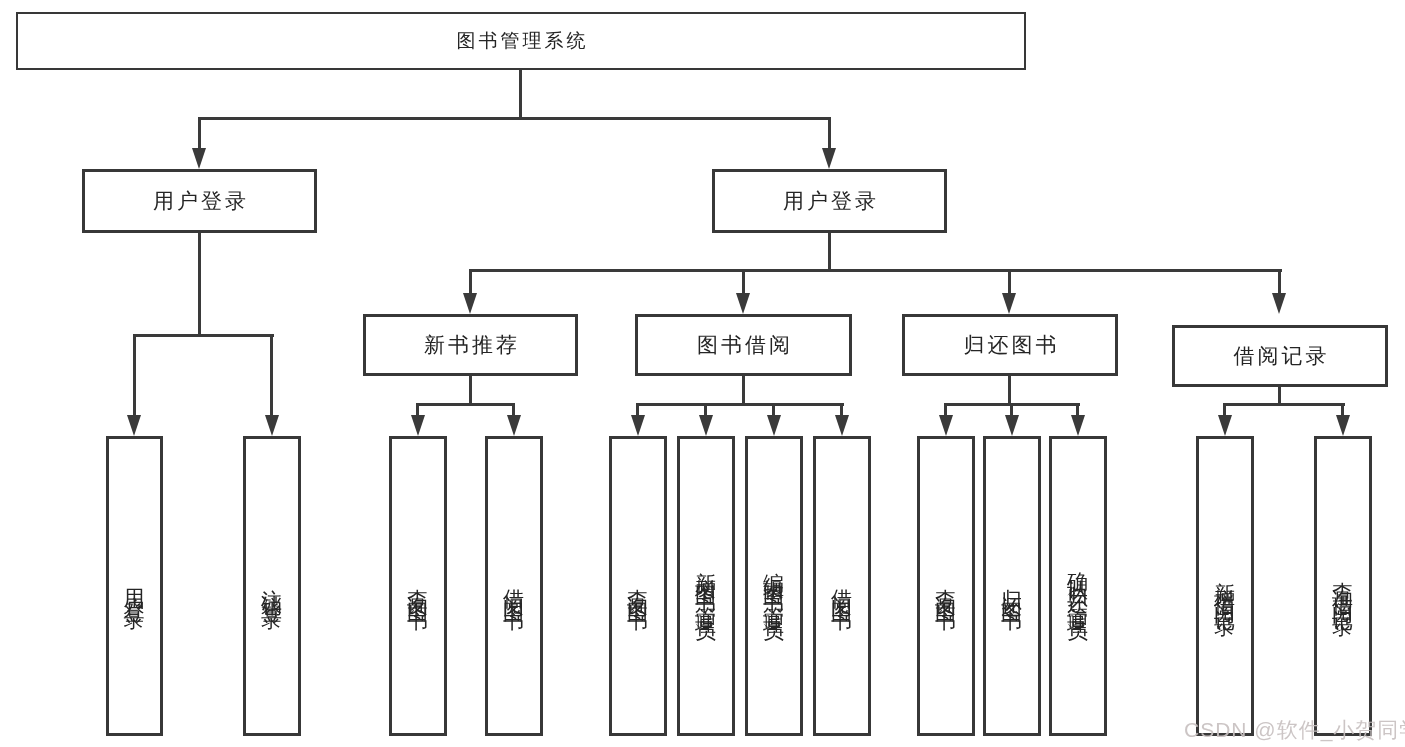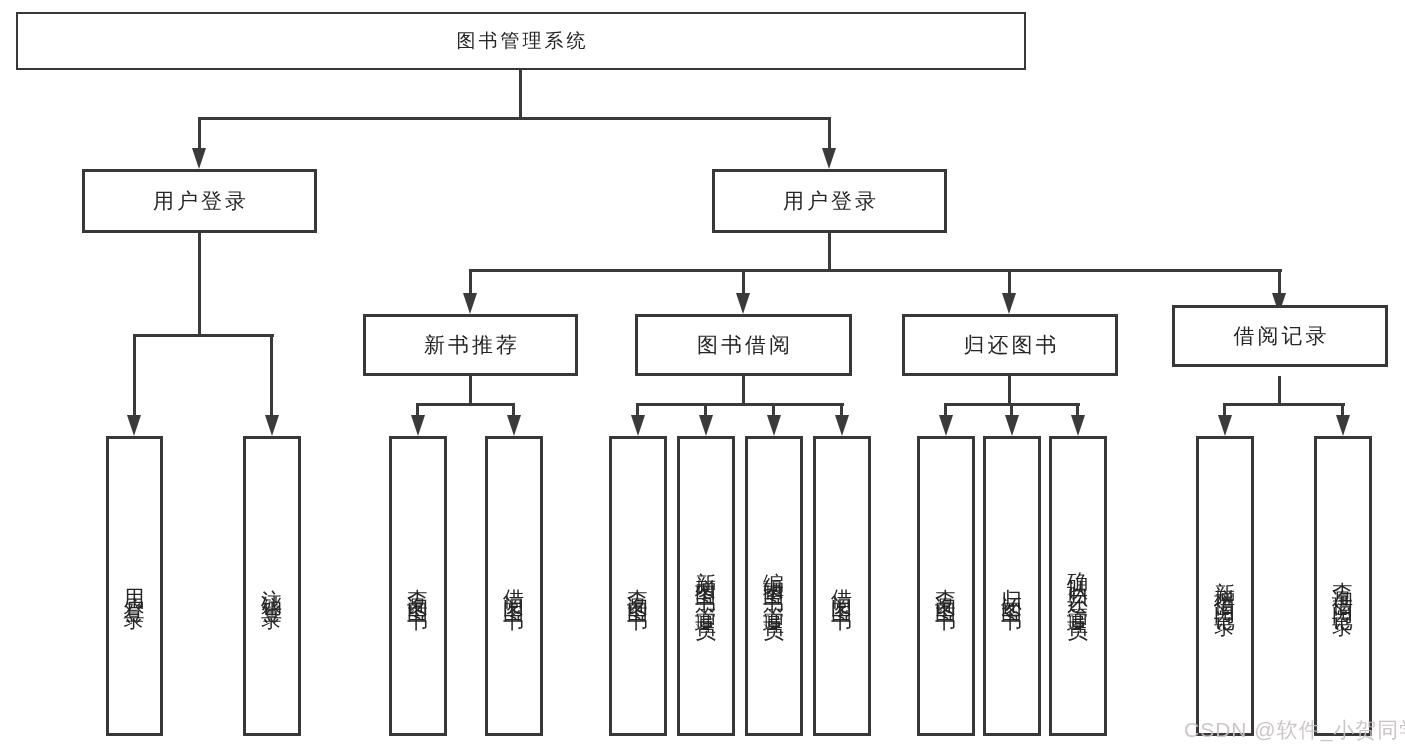--- a/index.html
+++ b/index.html
@@ -129,21 +129,21 @@
 
   <div class="box hbox" style="left:363px;top:314px;width:215px;height:62px">
     <span>新书推荐</span>
   </div>
   <div class="box hbox" style="left:635px;top:314px;width:217px;height:62px">
     <span>图书借阅</span>
   </div>
   <div class="box hbox" style="left:902px;top:314px;width:216px;height:62px">
     <span>归还图书</span>
   </div>
-  <div class="box hbox" style="left:1172px;top:305px;width:216px;height:62px">
+  <div class="box hbox" style="left:1172px;top:325px;width:216px;height:62px">
     <span>借阅记录</span>
   </div>
 
   <div class="box vbox" style="left:106px;top:436px;width:57px;height:300px">
     <span>用户登录</span>
   </div>
   <div class="box vbox" style="left:243px;top:436px;width:58px;height:300px">
     <span>注销登录</span>
   </div>
 

